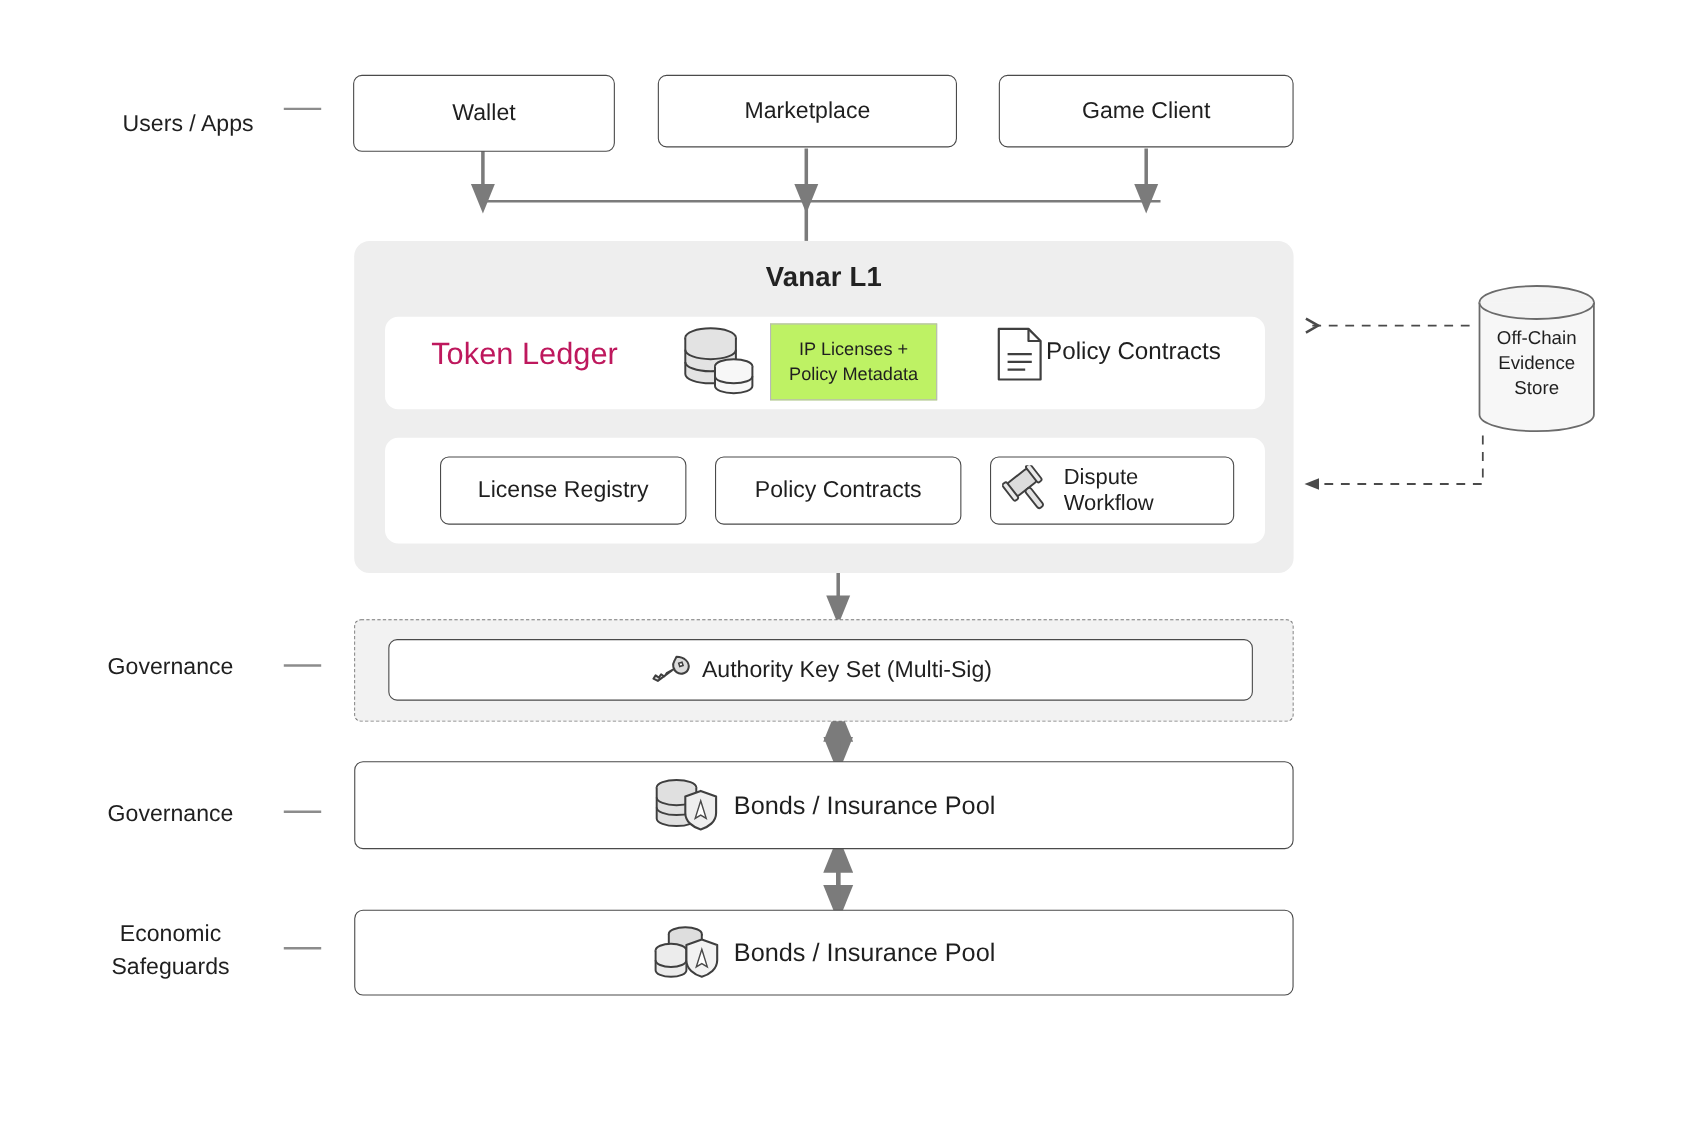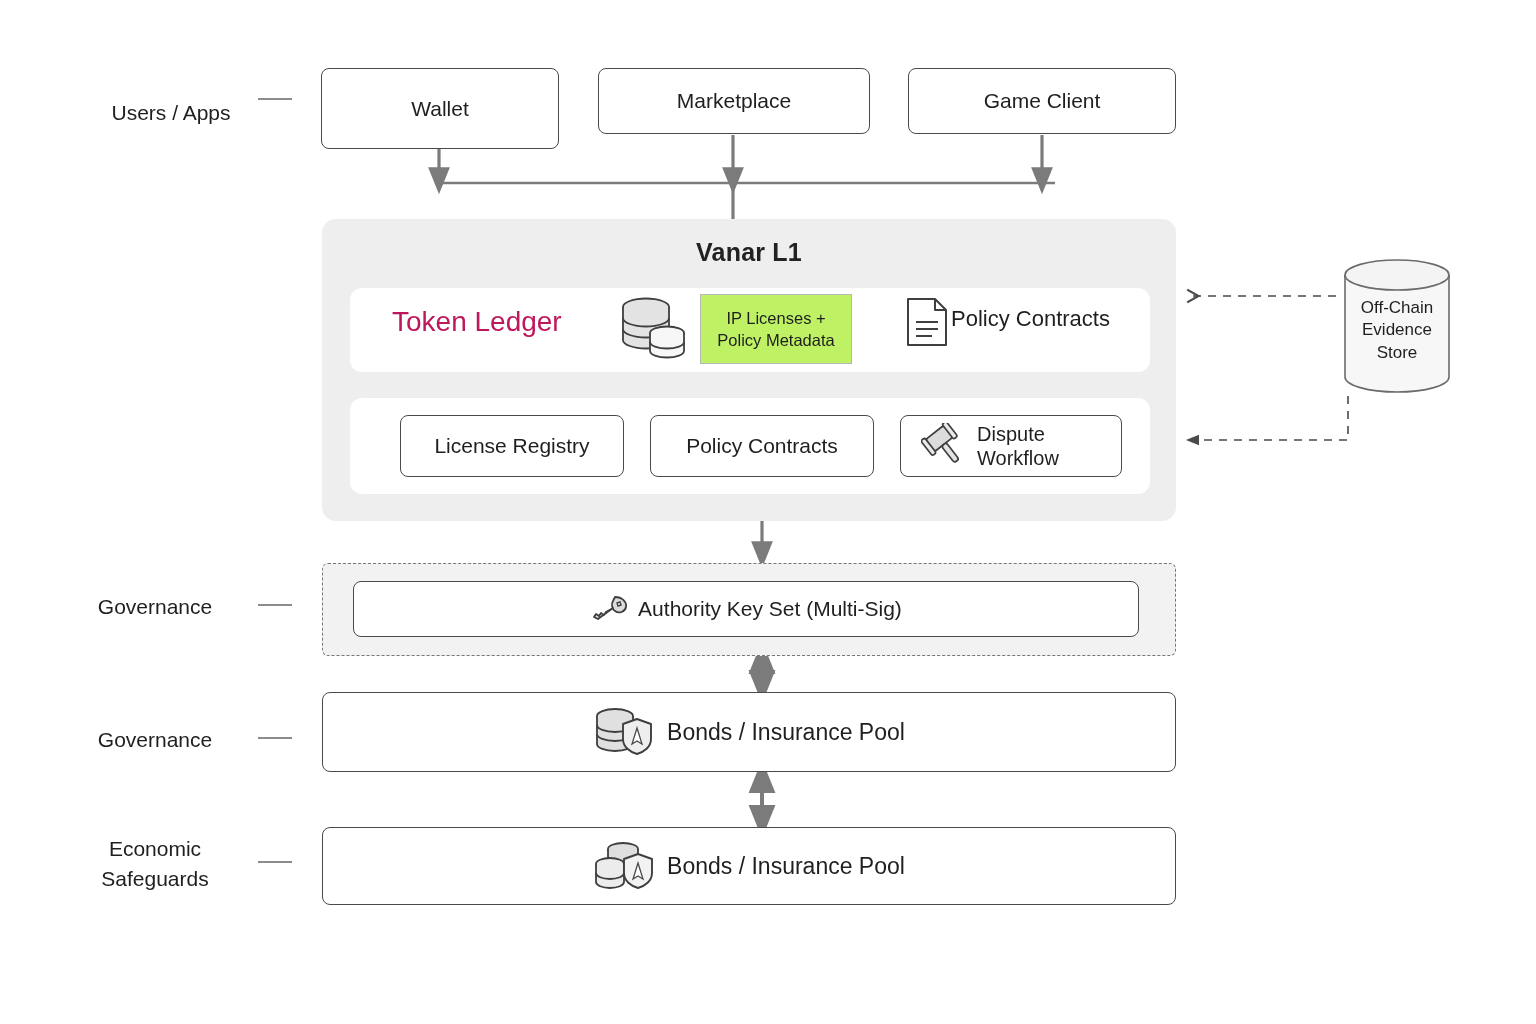--- a/index.html
+++ b/index.html
@@ -93,21 +93,21 @@
   #policy-contracts-top-label {
     position: absolute; left: 951px; top: 306px;
     font-size: 22px; color: #1f1f1f;
   }
 
   
   #license-registry { left: 400px; top: 415px; width: 224px; height: 62px; }
   #policy-contracts-box { left: 650px; top: 415px; width: 224px; height: 62px; }
   #dispute-workflow {
     left: 900px; top: 415px; width: 222px; height: 62px;
-    justify-content: flex-start; padding-left: 20px;
+    justify-content: flex-start; padding-left: 10px;
   }
   #gavel-icon { width: 48px; height: 46px; flex: none; }
   #dispute-label {
     font-size: 20px; line-height: 1.2; color: #1f1f1f;
     margin-left: 8px; white-space: pre-line;
   }
 
   
   #evidence-store {
     position: absolute; left: 1341px; top: 258px;
@@ -210,21 +210,21 @@
     <line x1="258" y1="738" x2="292" y2="738" stroke="#8c8c8c" stroke-width="2.2"></line>
     <line x1="258" y1="862" x2="292" y2="862" stroke="#8c8c8c" stroke-width="2.2"></line>
   </svg>
 
   <div class="rail-label" style="left:76px; top:86px; width:190px;margin-top:12px;">Users / Apps</div>
   <div class="rail-label" style="left:60px; top:592px; width:190px;">Governance</div>
   <div class="rail-label" style="left:60px; top:725px; width:190px;">Governance</div>
   <div class="rail-label" style="left:60px; top:834px; width:190px;">Economic
 Safeguards</div>
 
-  <div class="node" id="wallet-node" style="left:321px; top:68px; width:238px; height:81px;">
+  <div class="node" id="wallet-node" style="left:321px; top:68px; width:238px; height:70px;">
     <span>Wallet</span>
   </div>
   <div class="node" id="marketplace-node" style="left:598px; top:68px; width:272px; height:66px;align-items:center;">
     <span>Marketplace</span>
   </div>
   <div class="node" id="game-client-node" style="left:908px; top:68px; width:268px; height:66px;">
     <span>Game Client</span>
   </div>
 
   <div id="vanar-shell"></div>

